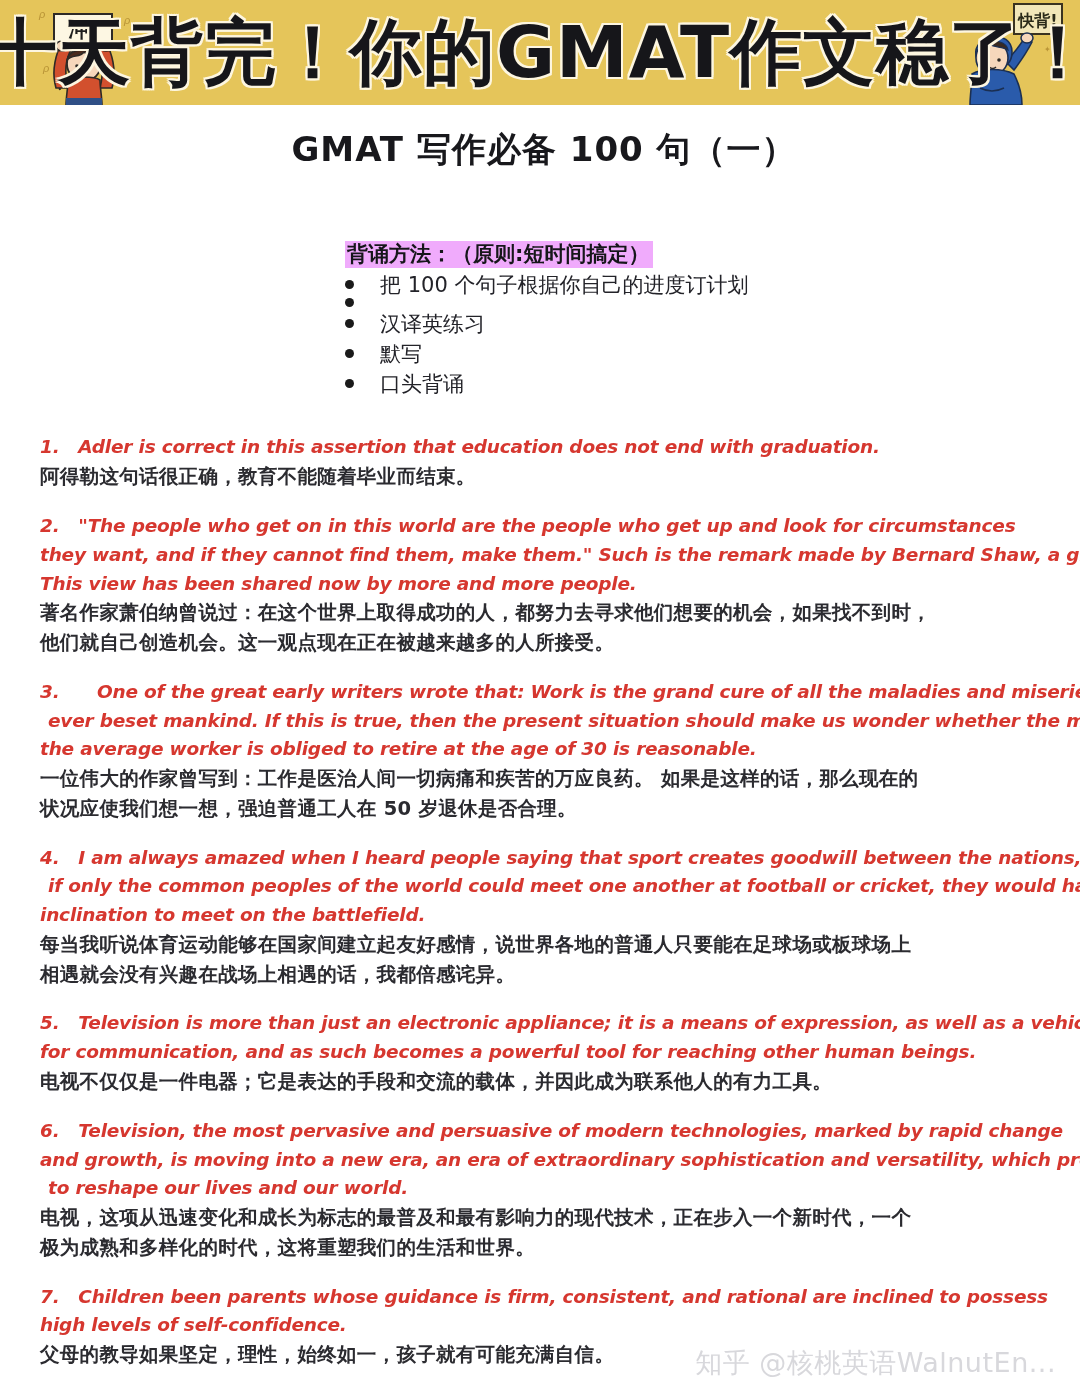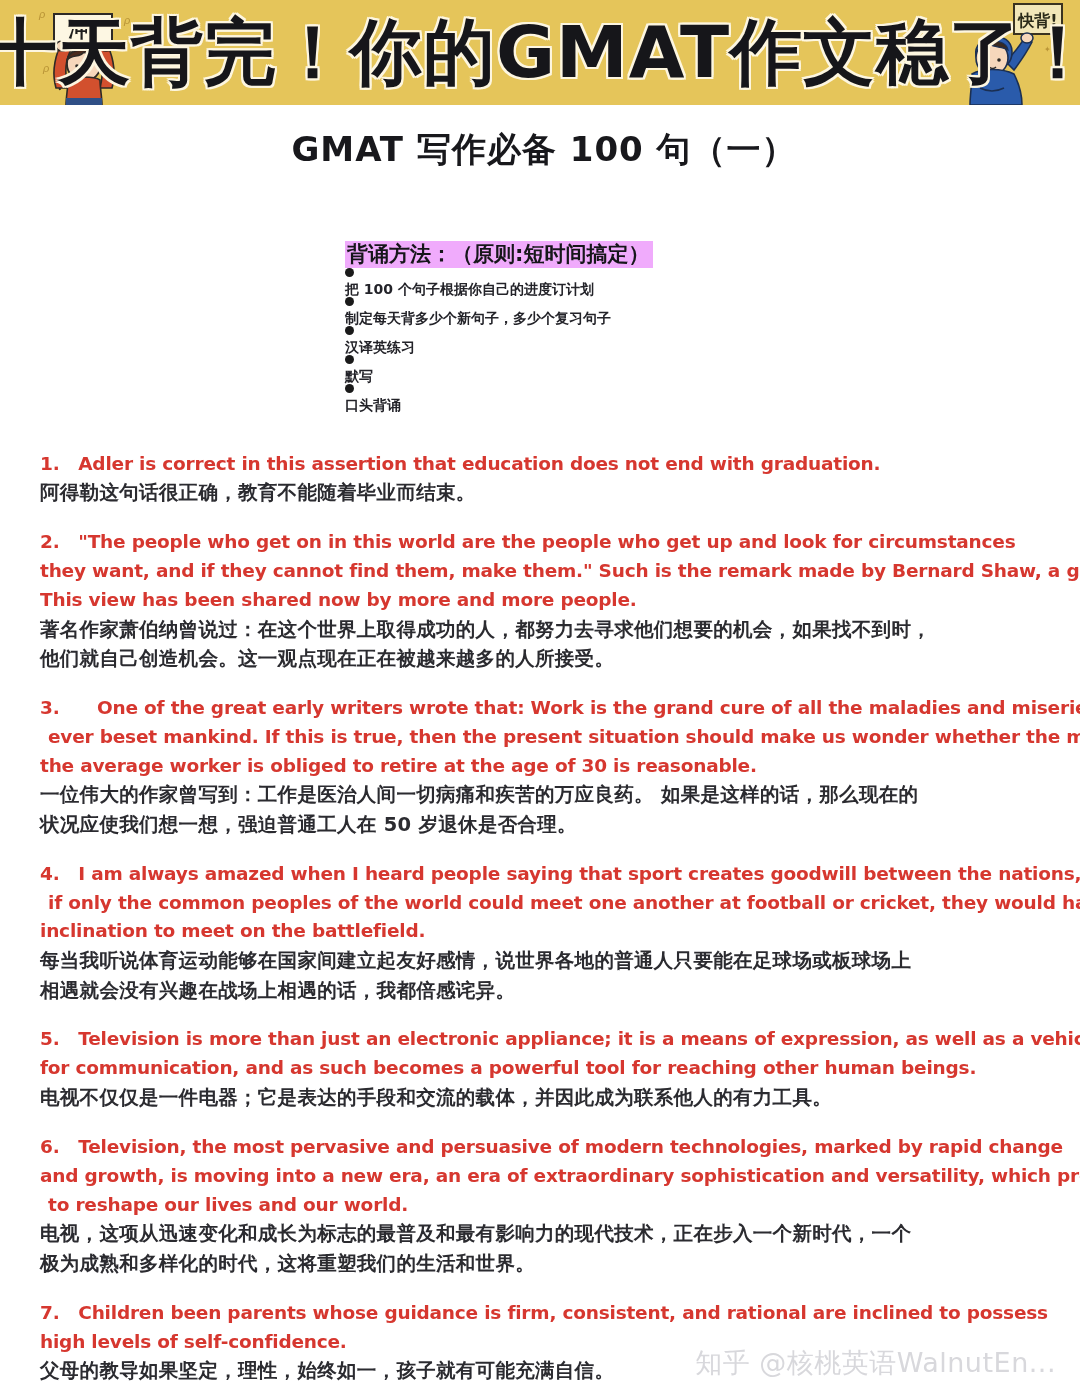--- a/index.html
+++ b/index.html
@@ -93,25 +93,24 @@
   }
   .method-list {
     list-style: none;
     margin: 3px 0 0 0;
     padding: 0;
   }
   .method-list li {
     display: flex;
     align-items: baseline;
     font-family: "DejaVu Sans", "Liberation Sans", sans-serif;
-    font-size: 14px;
-    font-weight: bold;
+    font-size: 21px;
+    font-weight: normal;
     color: #232329;
     line-height: 1.42;
-    flex-direction: column;
   }
   .bullet {
     display: inline-block;
     width: 9px;
     height: 9px;
     background: #1a1a1a;
     border-radius: 50%;
     margin-right: 26px;
     flex: none;
     position: relative;
@@ -127,20 +126,21 @@
     margin-bottom: 20px;
   }
   .en-line {
     color: #d6372f;
     font-family: "DejaVu Sans", "Liberation Sans", sans-serif;
     font-weight: bold;
     font-size: 18.5px;
     line-height: 1.56;
     letter-spacing: -0.2px;
     white-space: nowrap;
+    font-style: italic;
   }
   .en-line .num {
     color: #d6372f;
     font-weight: bold;
   }
   .zh-line {
     color: #2b2b30;
     font-family: "DejaVu Sans", "Liberation Sans", sans-serif;
     font-weight: bold;
     font-size: 19.5px;
@@ -223,21 +223,20 @@
 
 <div class="method-block">
   <div class="method-heading">背诵方法：（原则:短时间搞定）</div>
   <ul class="method-list">
     <li>
       <span class="bullet"></span>
       <span>把 100 个句子根据你自己的进度订计划</span>
     </li>
     <li>
       <span class="bullet"></span>
-      <span>制定每天背多少个新句子，多少个复习句子</span>
     </li>
     <li>
       <span class="bullet"></span>
       <span>汉译英练习</span>
     </li>
     <li>
       <span class="bullet"></span>
       <span>默写</span>
     </li>
     <li>

